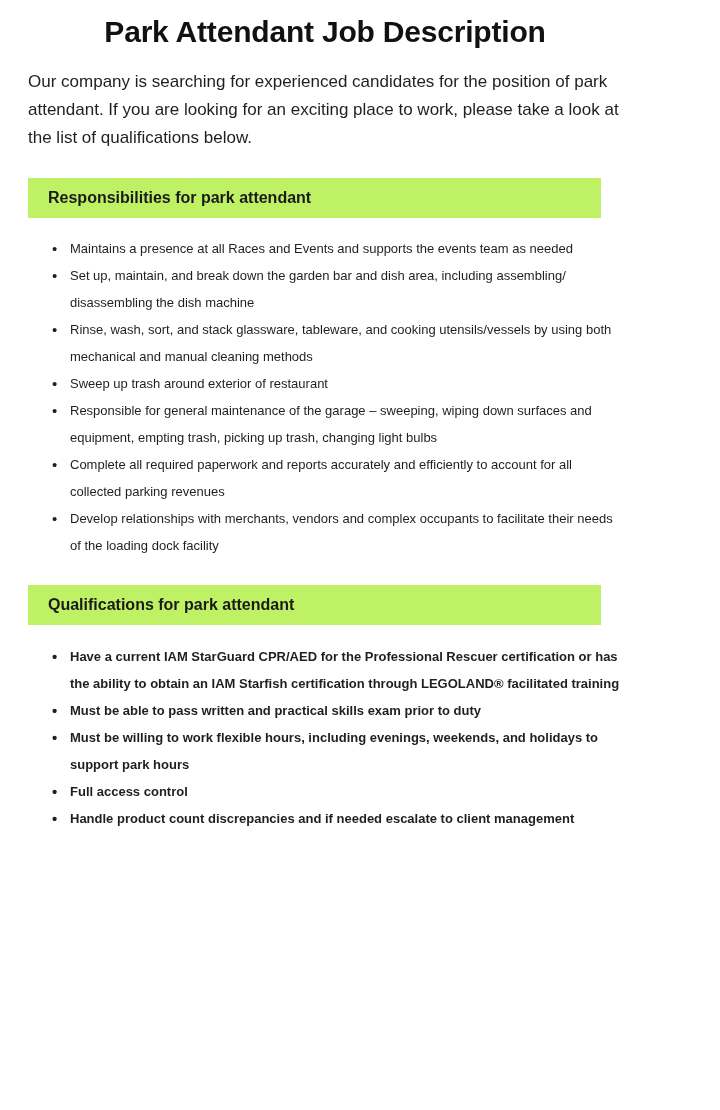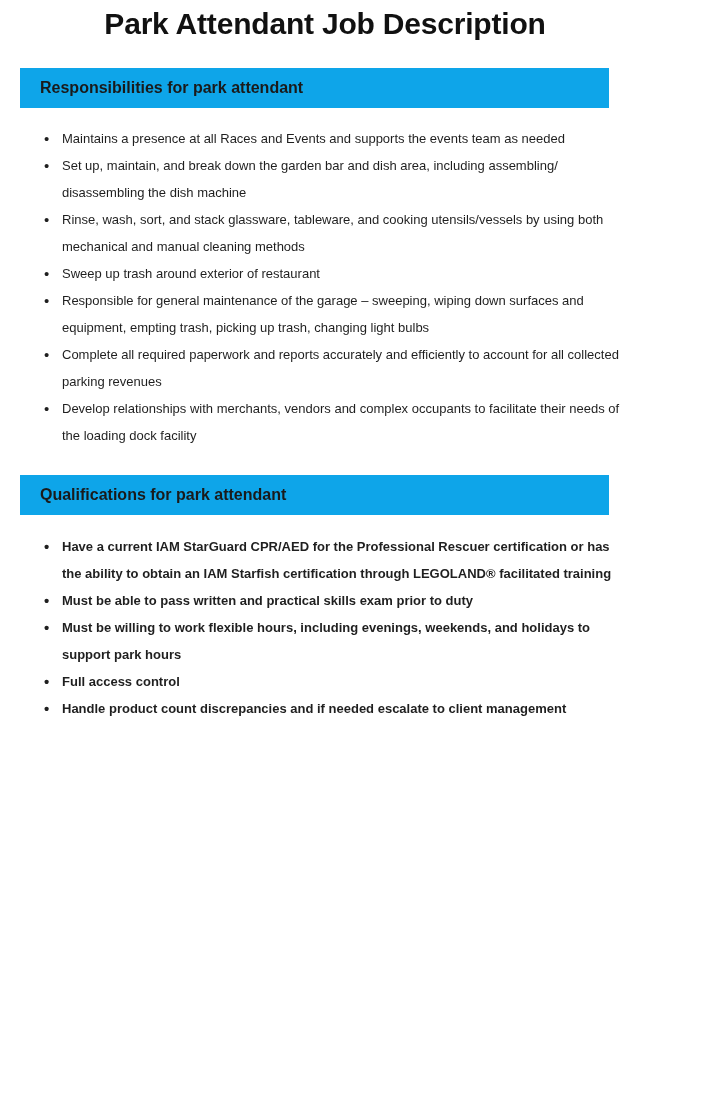--- a/index.html
+++ b/index.html
@@ -10,21 +10,21 @@
   body {
     width: 720px;
     min-height: 1110px;
     font-family: "Liberation Sans", sans-serif;
     color: #1a1a1a;
     -webkit-font-smoothing: antialiased;
   }
   .page {
     width: 650px;
     box-sizing: border-box;
-    padding: 0;
+    padding: 8px;
   }
   .doc-title {
     text-align: center;
     font-size: 30px;
     font-weight: bold;
     letter-spacing: -0.2px;
     color: #111111;
     margin: 0;
     padding: 6px 20px 0 20px;
     line-height: 36px;
@@ -35,21 +35,21 @@
     font-size: 17px;
     line-height: 28px;
     color: #1f1f1f;
     max-width: 700px;
   }
   .section {
     margin-top: 26px;
   }
   .section-header {
     margin: 0 41px 0 20px;
-    background: #0ea5e9;
+    background: #bef264;
     font-size: 16px;
     font-weight: 600;
     color: #1a1a1a;
     padding: 11px 0 11px 20px;
     line-height: 18px;
   }
   .bullet-list {
     list-style: none;
     margin: 0;
     padding: 17px 20px 0 44px;
@@ -76,20 +76,21 @@
     font-weight: bold;
   }
 </style>
 </head>
 <body>
 
 <div class="page">
 
   <h1 class="doc-title">Park Attendant Job Description</h1>
 
+  <p class="intro">Our company is searching for experienced candidates for the position of park attendant. If you are looking for an exciting place to work, please take a look at the list of qualifications below.</p>
 
   <div class="section">
     <div class="section-header">Responsibilities for park attendant</div>
     <ul class="bullet-list">
       <li>Maintains a presence at all Races and Events and supports the events team as needed</li>
       <li>Set up, maintain, and break down the garden bar and dish area, including assembling/ disassembling the dish machine</li>
       <li>Rinse, wash, sort, and stack glassware, tableware, and cooking utensils/vessels by using both mechanical and manual cleaning methods</li>
       <li>Sweep up trash around exterior of restaurant</li>
       <li>Responsible for general maintenance of the garage – sweeping, wiping down surfaces and equipment, empting trash, picking up trash, changing light bulbs</li>
       <li>Complete all required paperwork and reports accurately and efficiently to account for all collected parking revenues</li>

